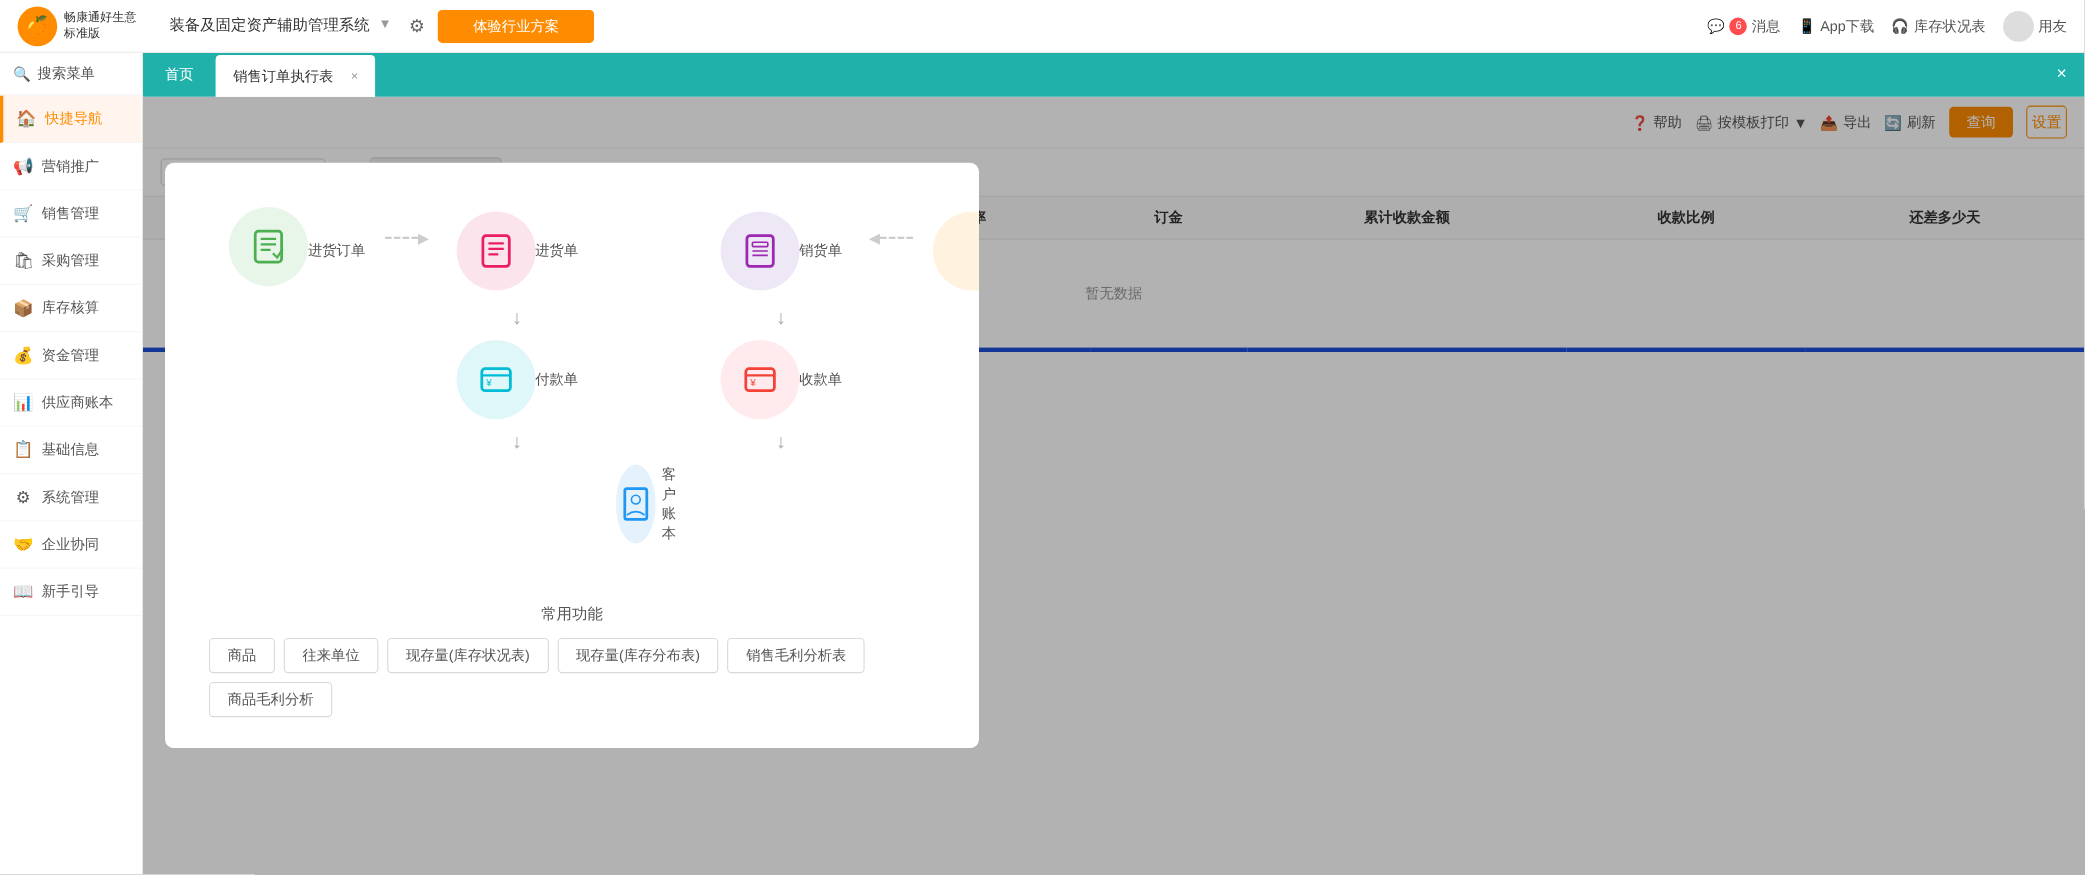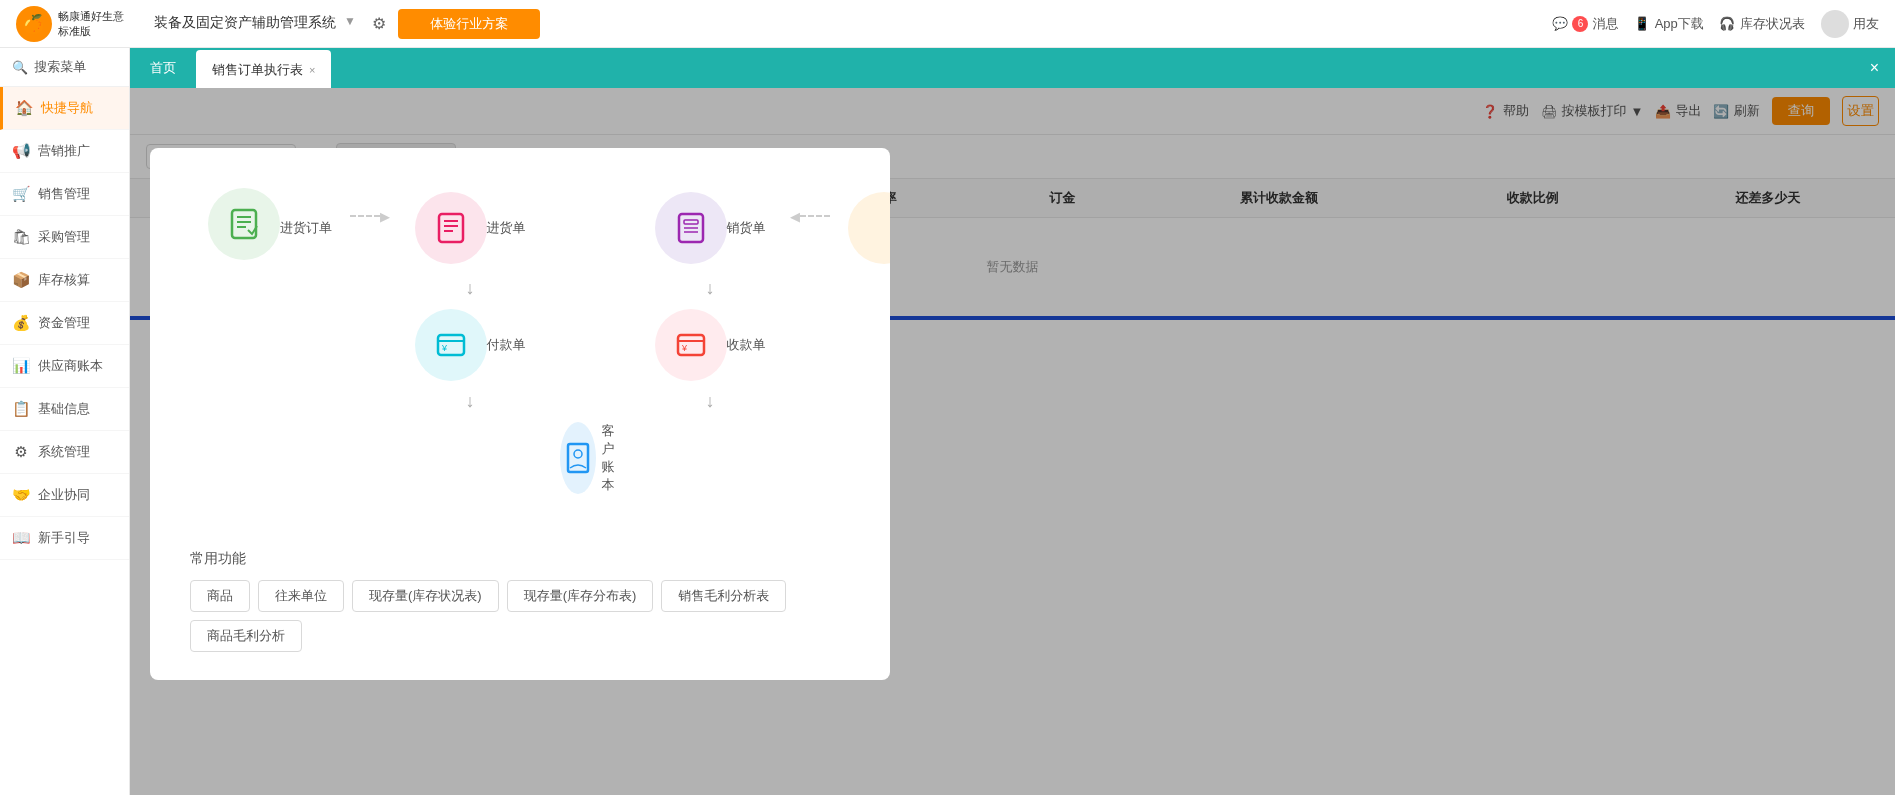--- a/index.html
+++ b/index.html
@@ -29,21 +29,21 @@
     .avatar { width: 28px; height: 28px; background: #ddd; border-radius: 50%; }
 
     
     .sidebar-header { padding: 10px 12px; display: flex; align-items: center; gap: 6px; color: #555; cursor: pointer; font-size: 13px; border-bottom: 1px solid #f0f0f0; }
     .sidebar-item { padding: 12px 12px; display: flex; align-items: center; gap: 8px; color: #555; cursor: pointer; font-size: 13px; border-bottom: 1px solid #f5f5f5; }
     .sidebar-item.active { background: #fff5ee; color: #ff8c00; border-left: 3px solid #ff8c00; }
     .sidebar-icon { font-size: 15px; width: 18px; text-align: center; }
 
     
     .tab-home { padding: 0 20px; height: 40px; display: flex; align-items: center; color: white; font-size: 13px; cursor: pointer; }
-    .tab-item { padding: 0 16px; height: 40px; display: flex; align-items: center; background: white; color: #333; font-size: 13px; cursor: pointer; gap: 6px; border-radius: 4px 4px 0 0; margin-top: 4px; }
+    .tab-item { padding: 0 16px; height: 40px; display: flex; align-items: center; background: white; color: #333; font-size: 13px; cursor: pointer; gap: 16px; border-radius: 4px 4px 0 0; margin-top: 4px; }
     .tab-close { color: #999; font-size: 11px; }
     .tab-close-right { margin-left: auto; color: white; font-size: 16px; cursor: pointer; padding: 0 16px; }
 
     
     .toolbar { background: white; padding: 8px 16px; display: flex; align-items: center; gap: 12px; border-bottom: 1px solid #e8e8e8; flex-shrink: 0; }
     .toolbar-right { margin-left: auto; display: flex; align-items: center; gap: 12px; }
     .toolbar-btn { display: flex; align-items: center; gap: 4px; color: #555; cursor: pointer; font-size: 13px; }
     .search-btn { background: #ff8c00; color: white; border: none; padding: 5px 16px; border-radius: 4px; cursor: pointer; }
     .set-btn { background: white; color: #ff8c00; border: 1px solid #ff8c00; padding: 5px 4px; border-radius: 4px; cursor: pointer; }
 
@@ -63,21 +63,21 @@
     .modal { background: white; border-radius: 8px; width: 740px; max-height: 560px; overflow: hidden; margin-left: 20px; position: relative; }
     .modal-scroll { overflow-x: auto; padding: 30px 40px; }
     .flow-cell { display: flex; flex-direction: row; align-items: center; justify-content: center; padding: 10px; }
     .flow-circle { width: 70px; height: 70px; border-radius: 50%; display: flex; align-items: center; justify-content: center; font-size: 28px; margin-bottom: 8px; }
     .flow-label { font-size: 13px; color: #555; text-align: center; }
 
     .green-circle { background: #e8f5e9; }
 
     
     .common-funcs { padding: 0 40px 20px; }
-    .common-title { font-size: 14px; color: #555; margin-bottom: 12px; }
+    .common-title { font-size: 14px; color: #555; margin-bottom: 12px; text-align: center; }
     .func-buttons { display: flex; flex-wrap: wrap; gap: 8px; margin-bottom: 8px; }
     .func-btn { border: 1px solid #d9d9d9; background: white; padding: 6px 16px; border-radius: 4px; font-size: 13px; color: #555; cursor: pointer; }
 
     .date-icon { color: #aaa; cursor: pointer; }
   </style>
 </head>
 <body>
 
 <div class="app-container">
 

